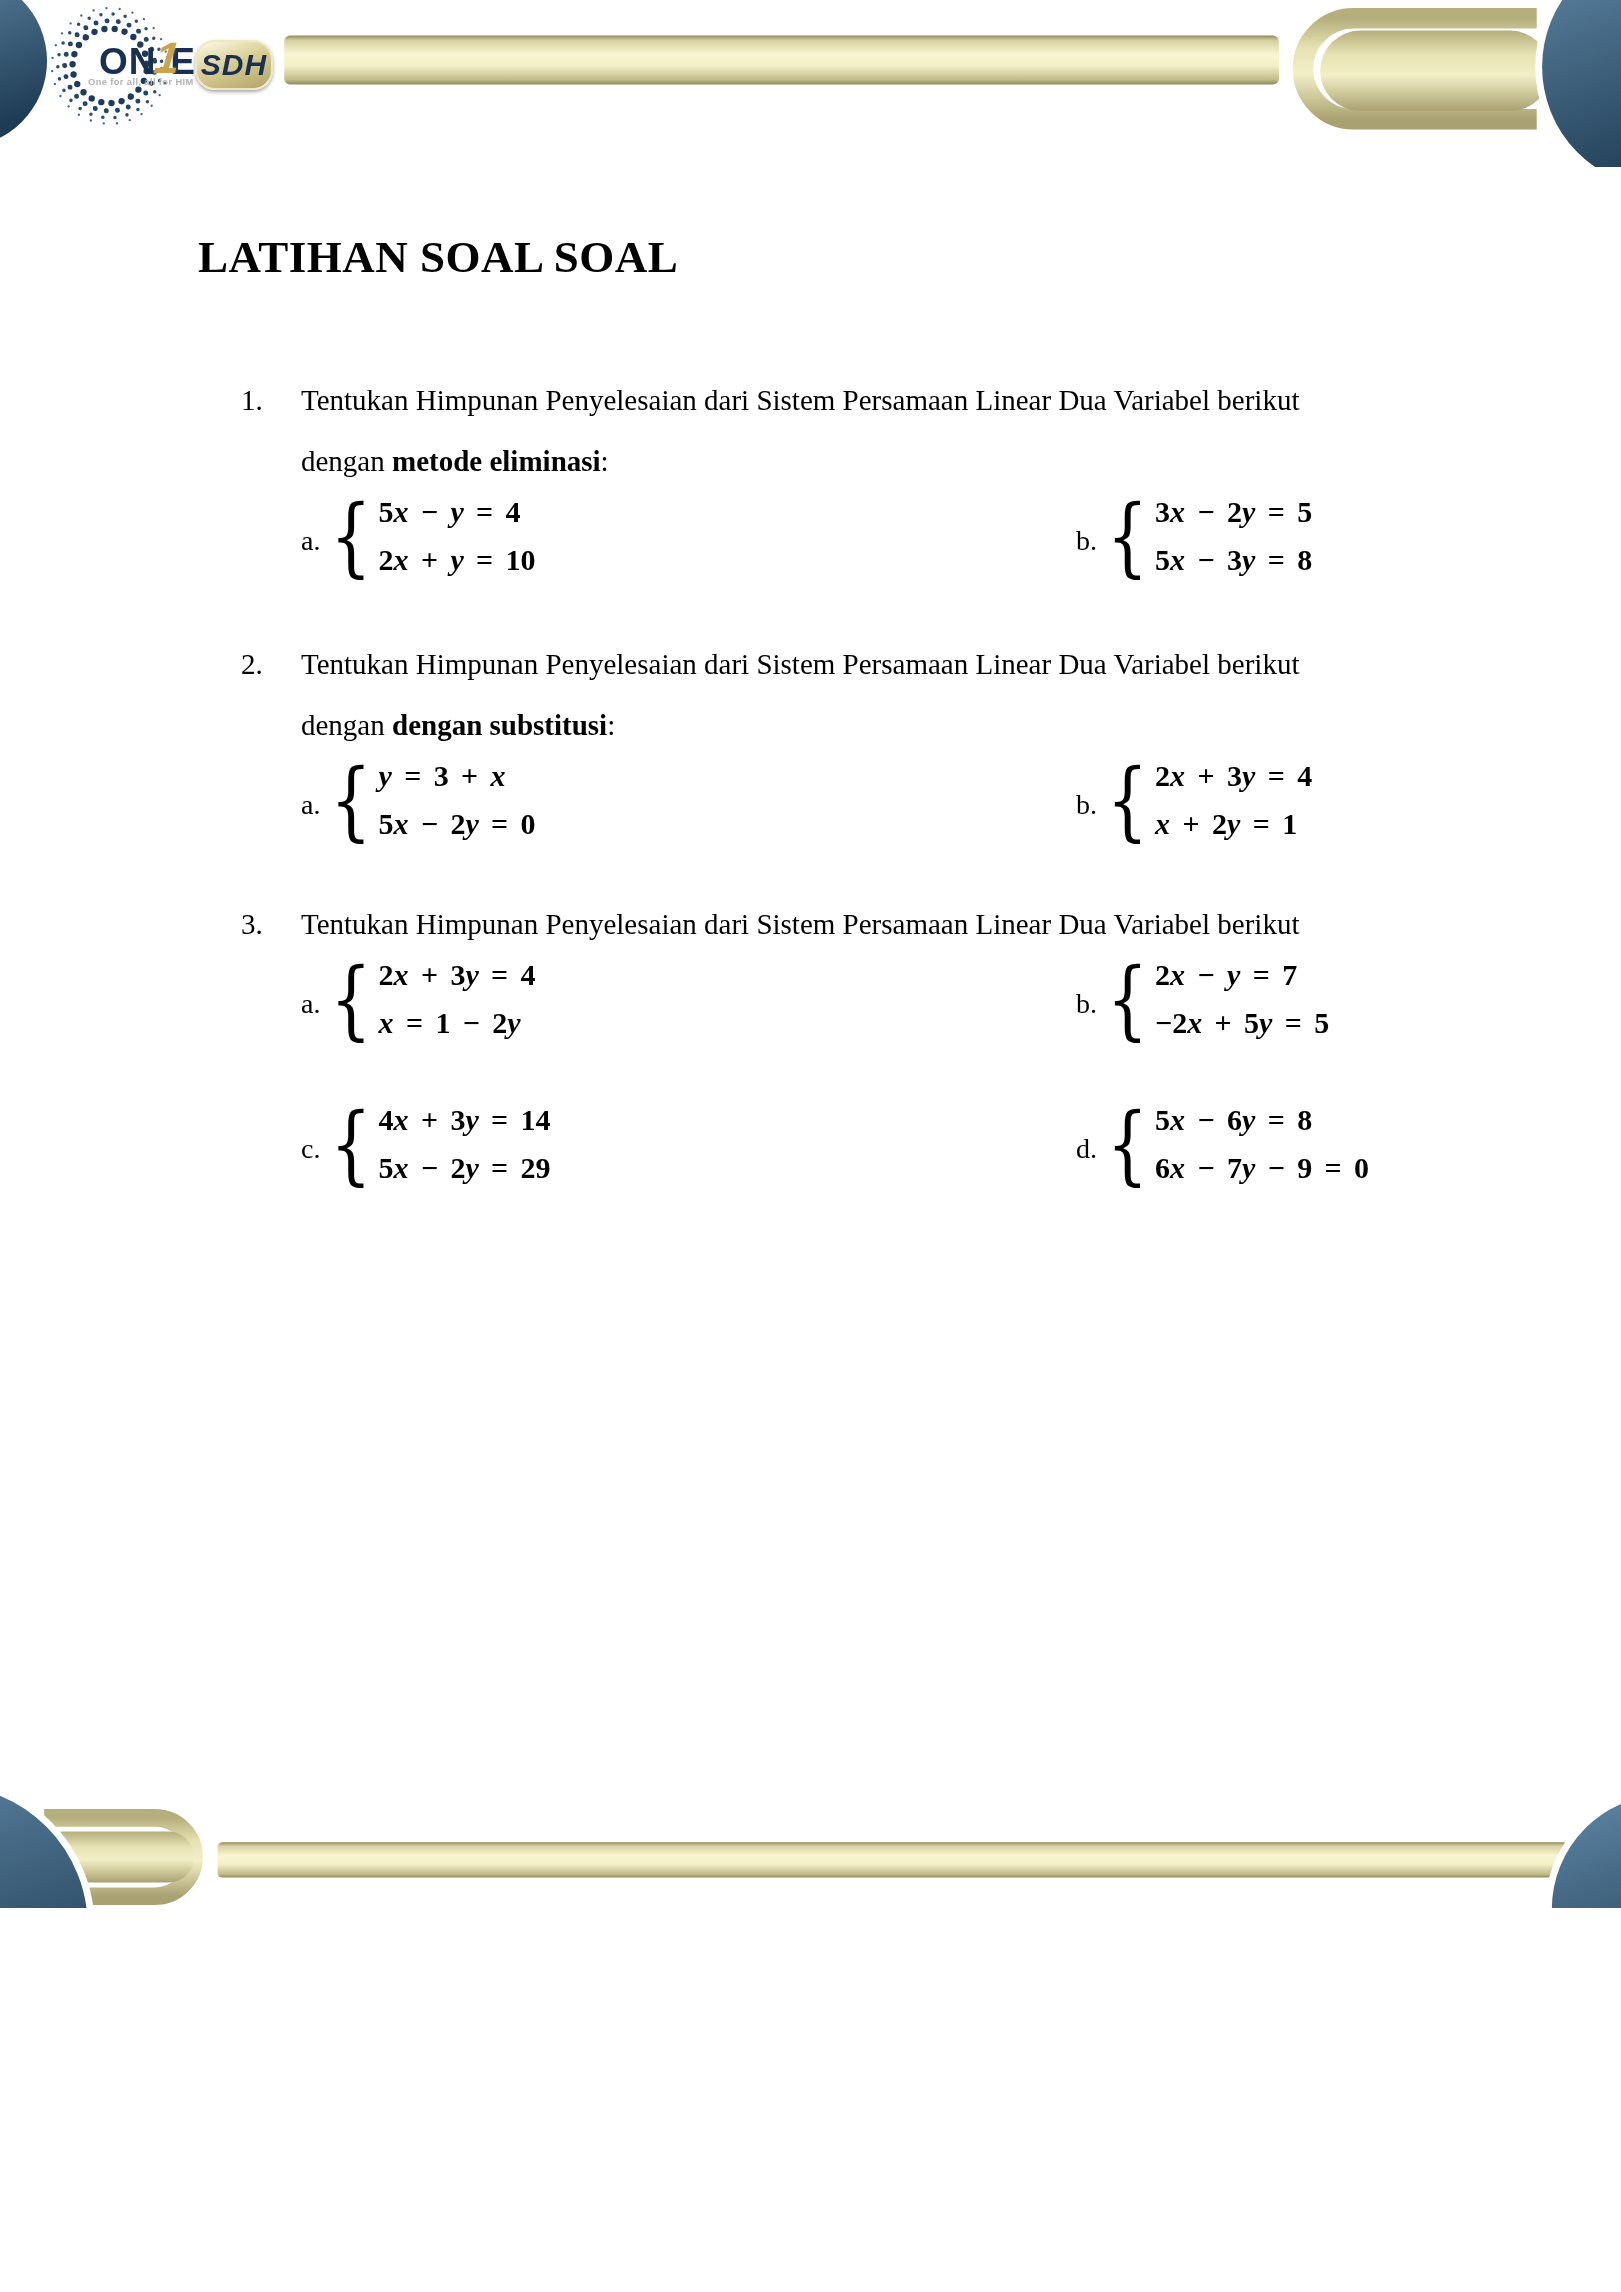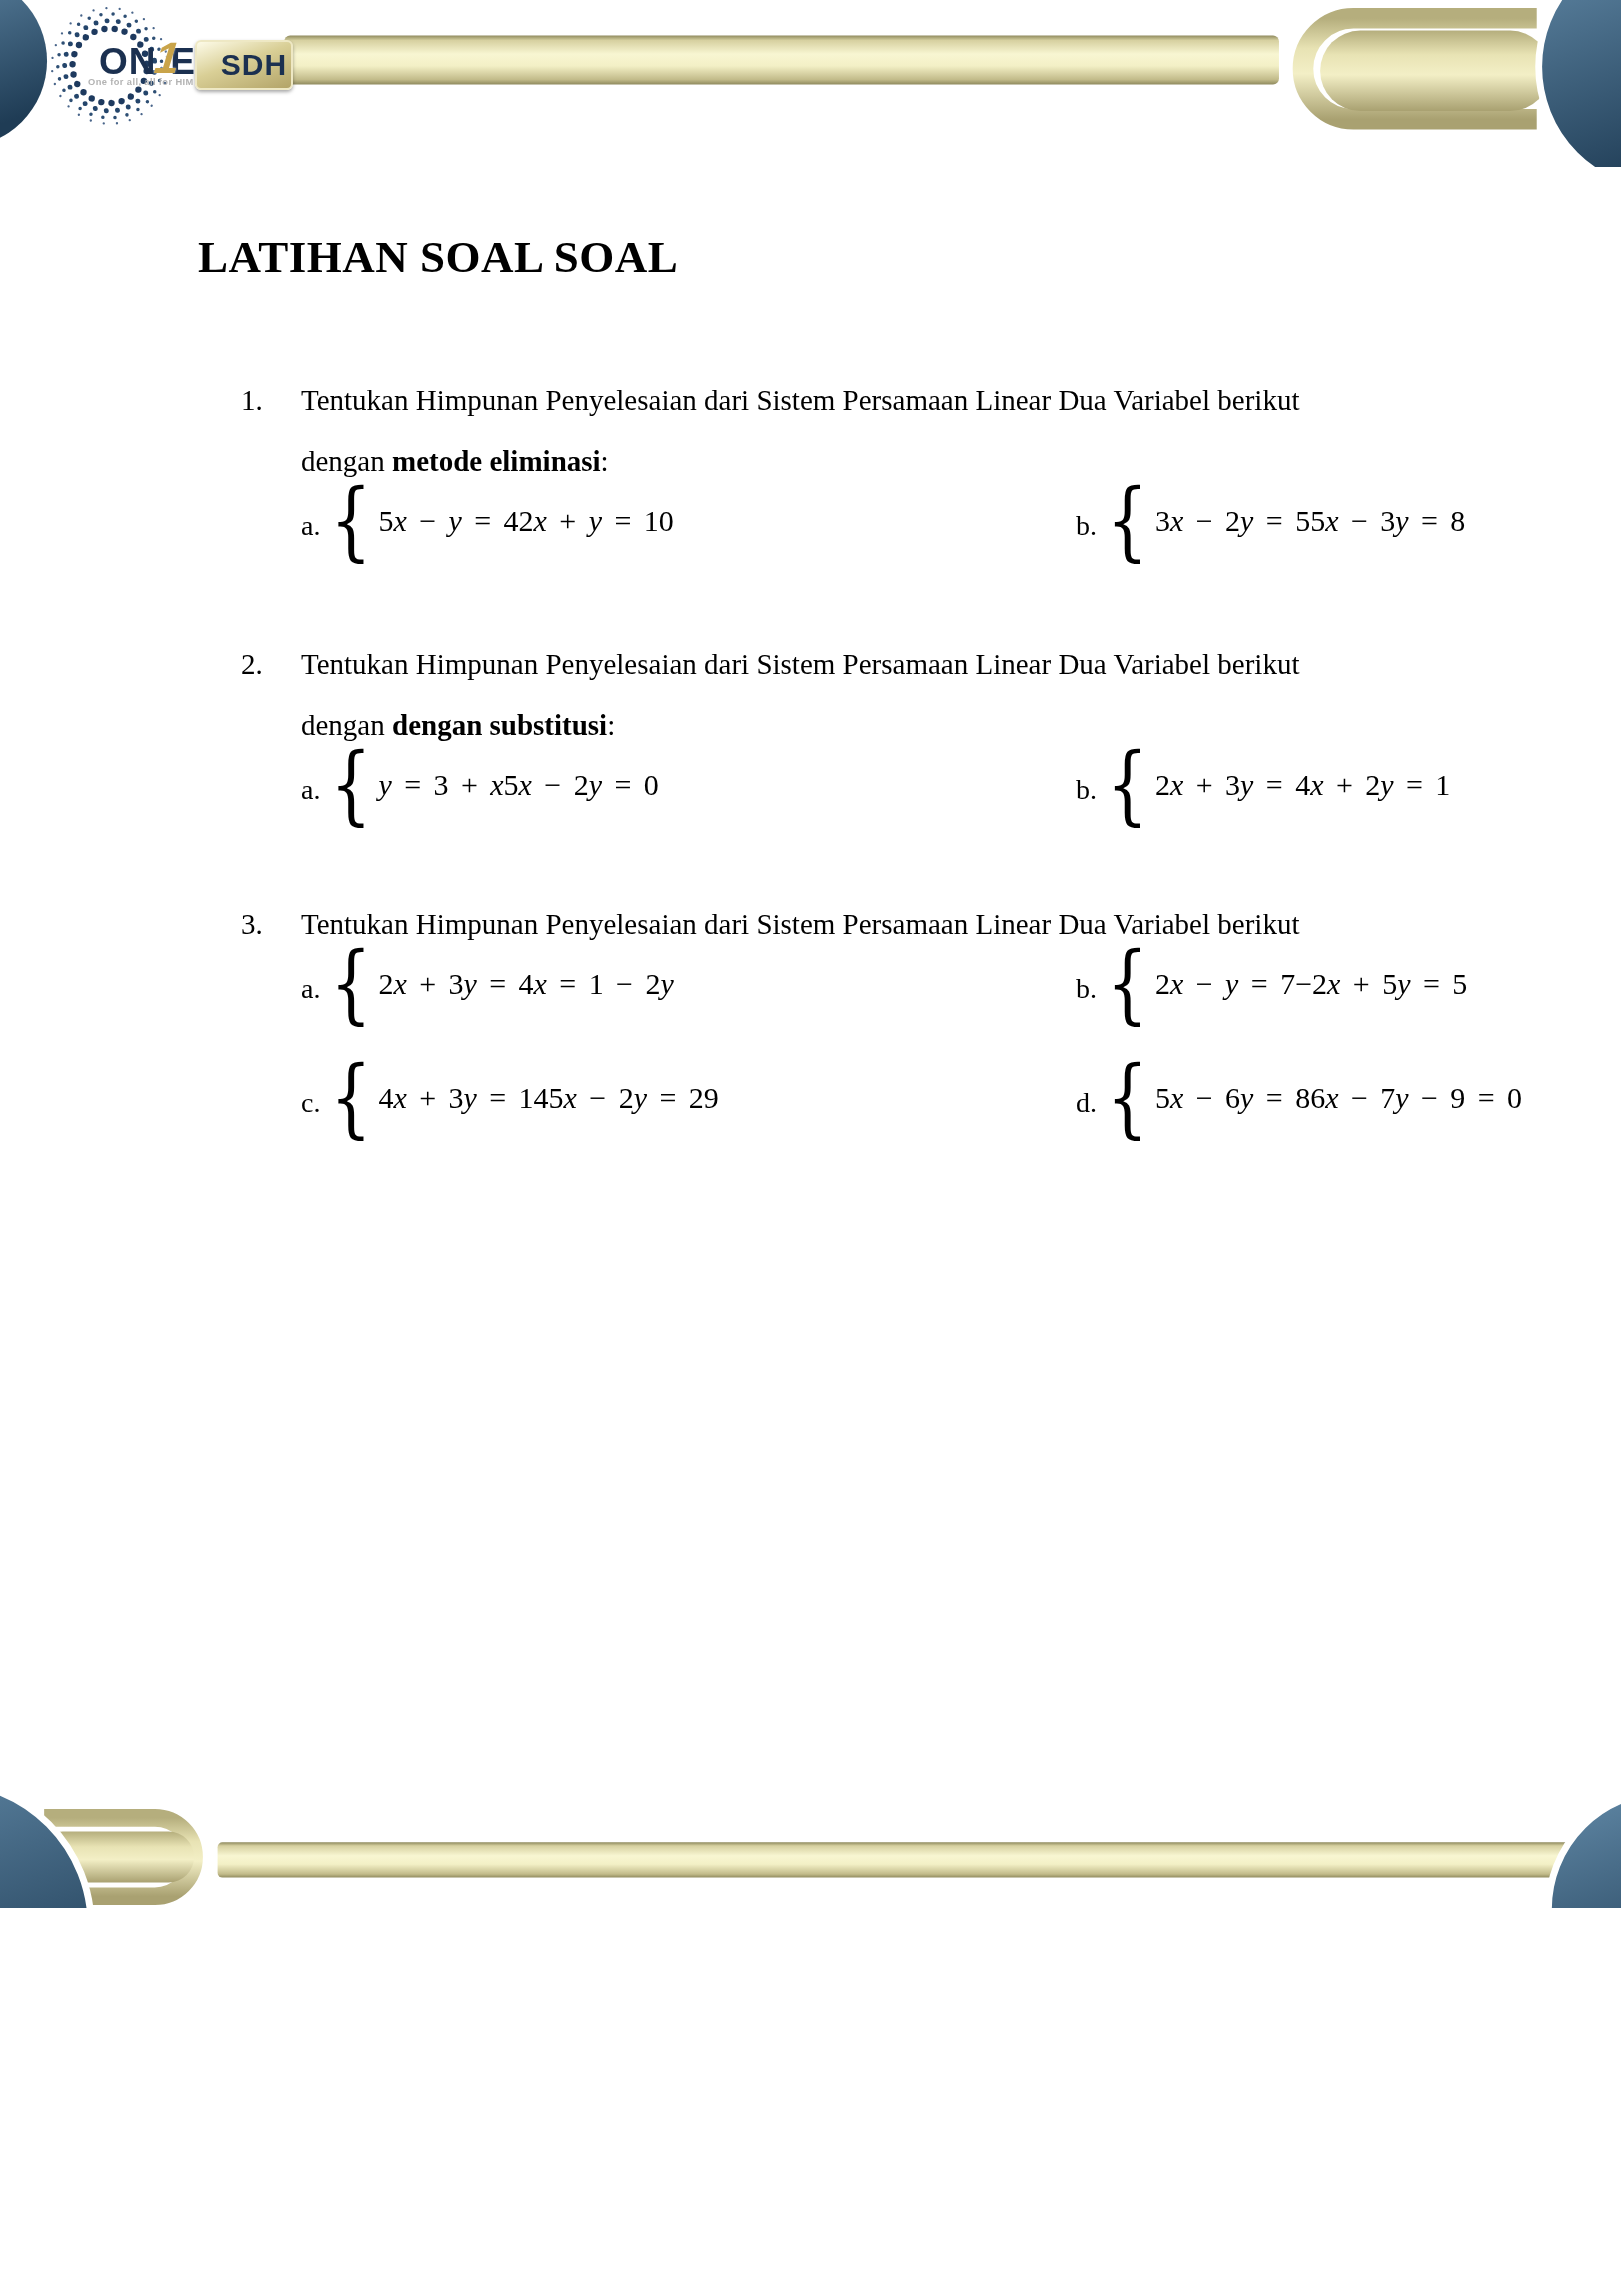--- a/index.html
+++ b/index.html
@@ -25,29 +25,28 @@
   }
   .brand .w-e{margin-left:13.7px;}
   .brand .w-digit{
     position:absolute;left:56px;top:-3.9px;
     font-size:44px;font-weight:800;font-style:italic;
     color:#c9a44a;transform:skewX(-6deg);
     text-shadow:0 0 2px #ffffff;
   }
   .badge{
     position:absolute;left:195px;top:40px;width:74px;height:46px;
-    border-radius:6px;
+    border-radius:20px;
     background:linear-gradient(160deg,#fdfbe8 0%,#d9cf96 45%,#b3a468 100%);
     border:2px solid #eee8c4;
     box-shadow:0 2px 3.9px rgba(0,0,0,.35);
     display:flex;align-items:center;justify-content:center;
     font-family:"Liberation Sans",sans-serif;
-    font-weight:900;font-size:30px;color:#1b3050;
+    font-style:italic;font-weight:900;font-size:30px;color:#1b3050;
     letter-spacing:1px;
-    padding-left:20px;
   }
   .tagline{
     position:absolute;left:88px;top:77px;
     font-family:"Liberation Sans",sans-serif;
     font-size:9.3px;color:#b3b3b3;letter-spacing:0.4px;white-space:nowrap;font-weight:bold;
   }
 
   
   .doc-title{
     position:absolute;left:198px;top:231px;margin:0;
@@ -67,21 +66,21 @@
   .sys{display:flex;align-items:center;}
   .sys.col-a{width:775px;flex:0 0 775px;}
   .sys-label{
     font-size:28px;margin-right:9.8px;transform:translateY(4.9px);
   }
   .brace{
     font-family:"DejaVu Serif",serif;
     font-size:65px;font-weight:400;line-height:65px;
     transform:scaleY(1.32);margin-right:6.9px;color:#000;
   }
-  .eq-rows{display:flex;flex-direction:row;align-items:flex-start;}
+  .eq-rows{display:flex;flex-direction:column;align-items:flex-start;font-weight:bold;}
   .eq-row{
     font-size:30px;line-height:48px;white-space:nowrap;
     word-spacing:4.9px;
   }
   .eq-row i{font-style:italic;}
 </style>
 </head>
 <body>
 
 <div class="page">

